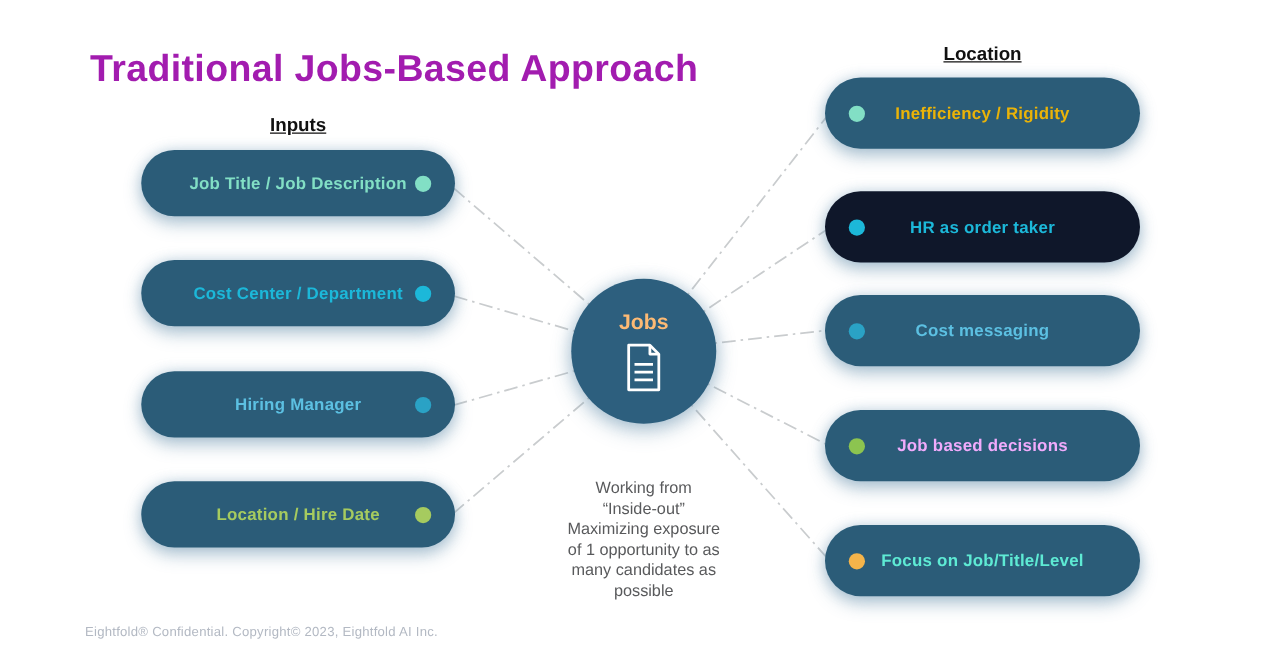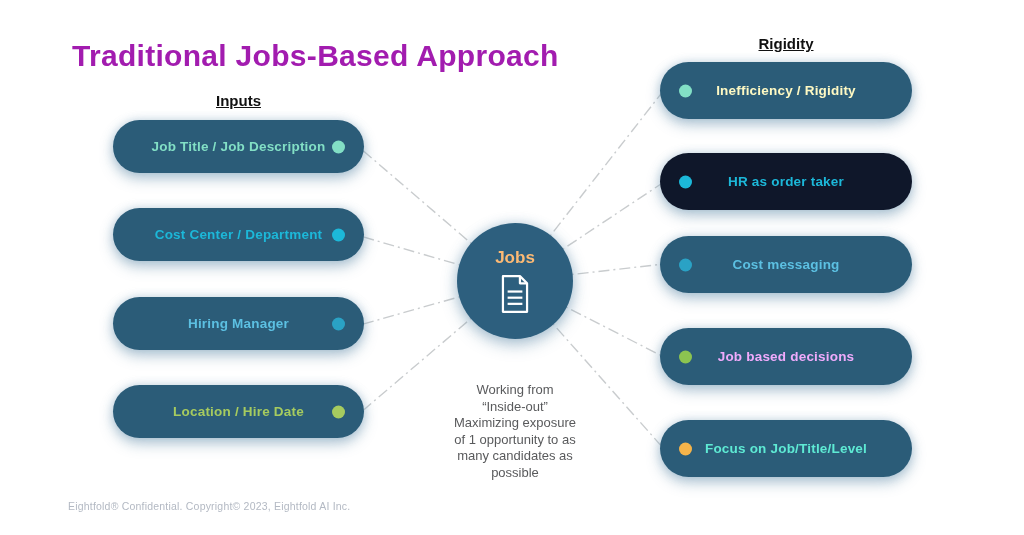--- a/index.html
+++ b/index.html
@@ -58,42 +58,42 @@
     <line x1="515" y1="281" x2="664" y2="182"></line>
     <line x1="515" y1="281" x2="664" y2="264"></line>
     <line x1="515" y1="281" x2="664" y2="357"></line>
     <line x1="515" y1="281" x2="664" y2="449"></line>
   </svg>
 
   <h1 class="page-title" style="color: #a21caf;">Traditional Jobs-Based Approach</h1>
 
   <div class="col-heading inputs-heading">Inputs</div>
 
-  <div class="col-heading outcomes-heading">Rigidity</div>
+  <div class="col-heading outcomes-heading">Location</div>
 
   <div class="pill pill-left" style="top: 120px; background-color: rgb(43, 92, 120);">
     <span class="pill-label" style="color: rgb(130, 223, 197);">Job Title / Job Description</span>
     <span class="dot dot-right" style="background-color: rgb(130, 223, 197);"></span>
   </div>
   <div class="pill pill-left" style="top: 208px; background-color: rgb(43, 92, 120);">
     <span class="pill-label" style="color: rgb(28, 184, 217);">Cost Center / Department</span>
     <span class="dot dot-right" style="background-color: rgb(28, 184, 217);"></span>
   </div>
   <div class="pill pill-left" style="top: 297px; background-color: rgb(43, 92, 120);">
     <span class="pill-label" style="color: rgb(92, 192, 226);">Hiring Manager</span>
     <span class="dot dot-right" style="background-color: rgb(42, 162, 197);"></span>
   </div>
   <div class="pill pill-left" style="top: 385px; background-color: rgb(43, 92, 120);">
     <span class="pill-label" style="color: rgb(166, 203, 95);">Location / Hire Date</span>
     <span class="dot dot-right" style="background-color: rgb(166, 203, 95);"></span>
   </div>
 
   <div class="pill pill-right" style="top: 62px; background-color: rgb(43, 92, 120);">
     <span class="dot dot-left" style="background-color: rgb(130, 223, 197);"></span>
-    <span class="pill-label" style="color: #fef9c3;">Inefficiency / Rigidity</span>
+    <span class="pill-label" style="color: #eab308;">Inefficiency / Rigidity</span>
   </div>
   <div class="pill pill-right" style="top: 153px; background-color: #0f172a;">
     <span class="dot dot-left" style="background-color: rgb(28, 184, 217);"></span>
     <span class="pill-label" style="color: rgb(28, 184, 217);">HR as order taker</span>
   </div>
   <div class="pill pill-right" style="top: 236px; background-color: rgb(43, 92, 120);">
     <span class="dot dot-left" style="background-color: rgb(42, 162, 197);"></span>
     <span class="pill-label" style="color: rgb(92, 192, 226);">Cost messaging</span>
   </div>
   <div class="pill pill-right" style="top: 328px; background-color: rgb(43, 92, 120);">

